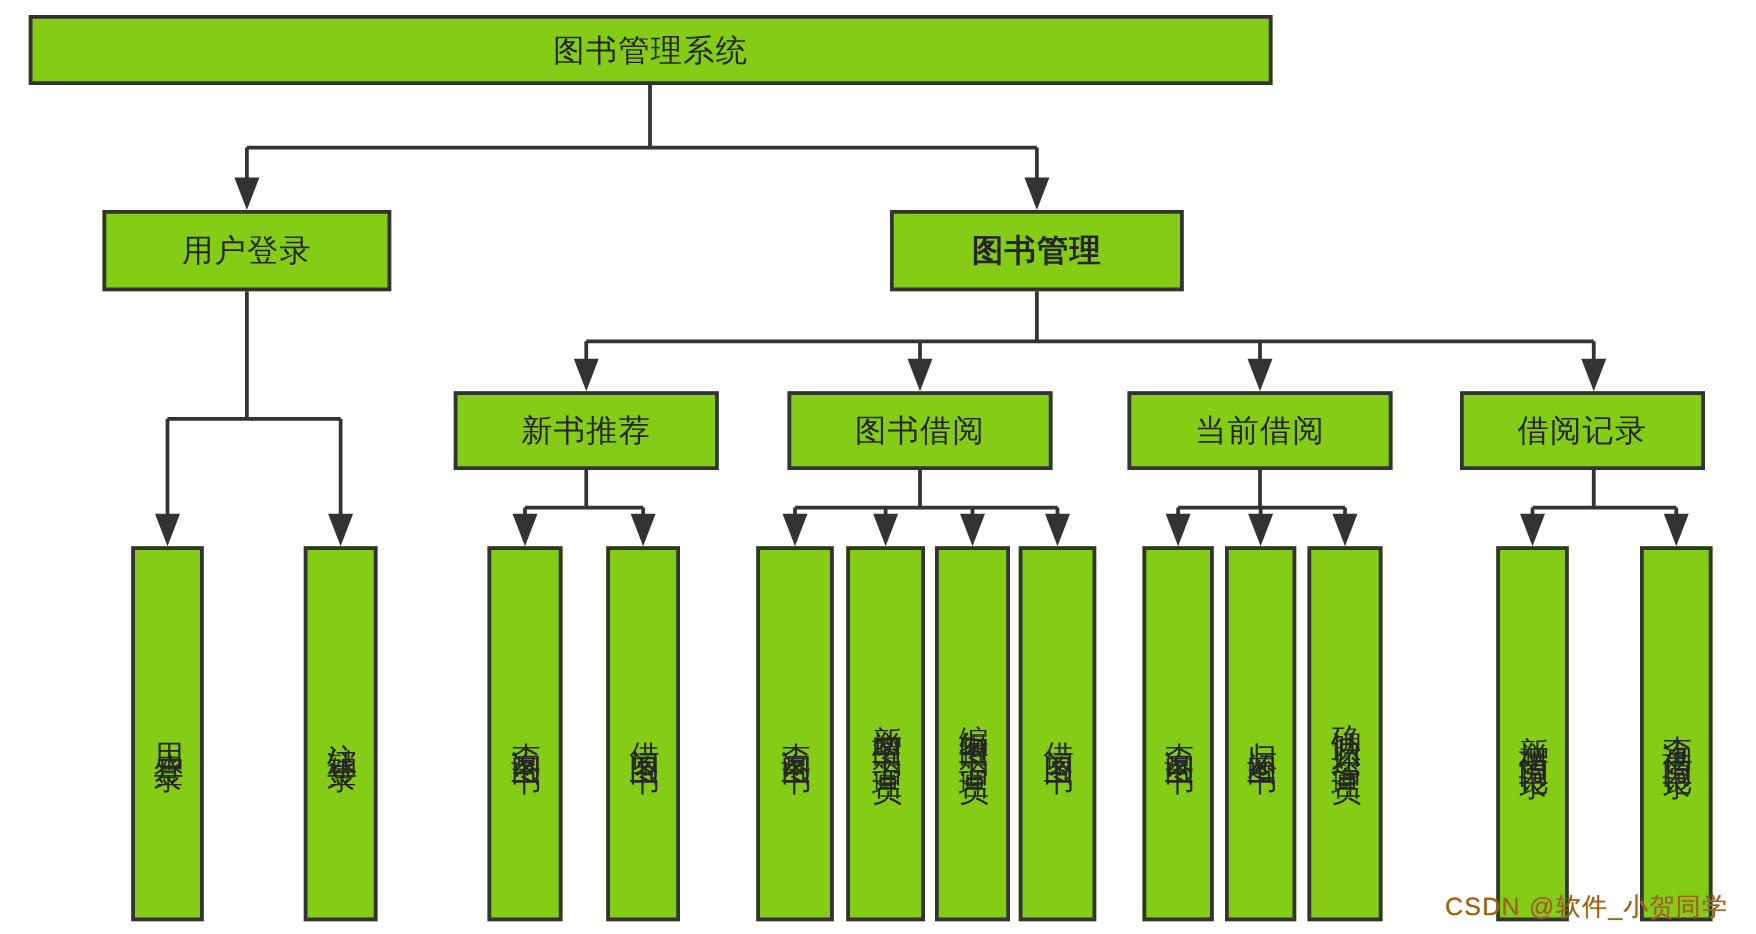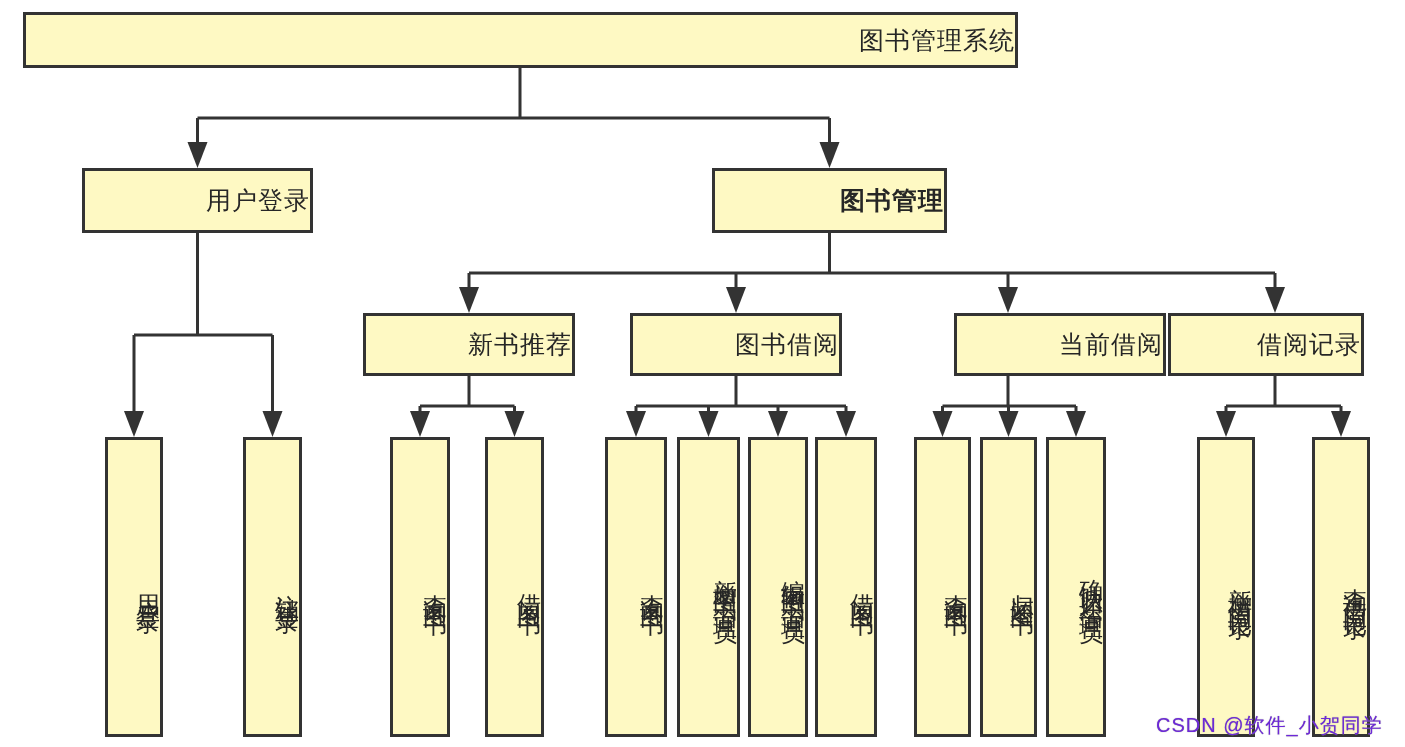--- a/index.html
+++ b/index.html
@@ -13,25 +13,25 @@
     overflow: hidden;
   }
   #connectors {
     position: absolute;
     left: 0; top: 0;
     width: 1405px; height: 747px;
   }
   .box {
     position: absolute;
     box-sizing: border-box;
-    background: #fef9c3;
+    background: #84cc16;
     border: 3px solid #333333;
     display: flex;
     align-items: center;
-    justify-content: flex-end;
+    justify-content: center;
     text-align: center;
   }
   .hlabel {
     font-size: 25px;
     letter-spacing: 1px;
     white-space: nowrap;
   }
   .vlabel {
     writing-mode: vertical-lr;
     text-orientation: mixed;
@@ -39,21 +39,21 @@
     letter-spacing: 6px;
     line-height: 1;
     white-space: nowrap;
   }
   .watermark {
     position: absolute;
     left: 1156px;
     top: 712px;
     font-size: 20px;
     letter-spacing: 1px;
-    color: #6d28d9;
+    color: #a16207;
     text-shadow: 0 0 1px #8f8f8f;
     white-space: nowrap;
   }
 </style>
 </head>
 <body>
 
 <div id="canvas">
 
   <svg id="connectors" viewBox="0 0 1405 747" xmlns="http://www.w3.org/2000/svg">
@@ -106,21 +106,21 @@
   <div class="box" style="left:712px; top:168px; width:235px; height:65px;font-weight:bold;">
     <span class="hlabel">图书管理</span>
   </div>
 
   <div class="box" style="left:630px; top:313px; width:212px; height:63px;">
     <span class="hlabel">图书借阅</span>
   </div>
   <div class="box" style="left:363px; top:313px; width:212px; height:63px;">
     <span class="hlabel">新书推荐</span>
   </div>
-  <div class="box" style="left:954px; top:313px; width:212px; height:63px;font-family:Liberation Mono, monospace;">
+  <div class="box" style="left:902px; top:313px; width:212px; height:63px;font-family:Liberation Mono, monospace;">
     <span class="hlabel">当前借阅</span>
   </div>
   <div class="box" style="left:1168px; top:313px; width:196px; height:63px;">
     <span class="hlabel">借阅记录</span>
   </div>
 
   <div class="box" style="left:105px; top:437px; width:58px; height:300px;">
     <span class="vlabel">用户登录</span>
   </div>
   <div class="box" style="left:243px; top:437px; width:59px; height:300px;">

